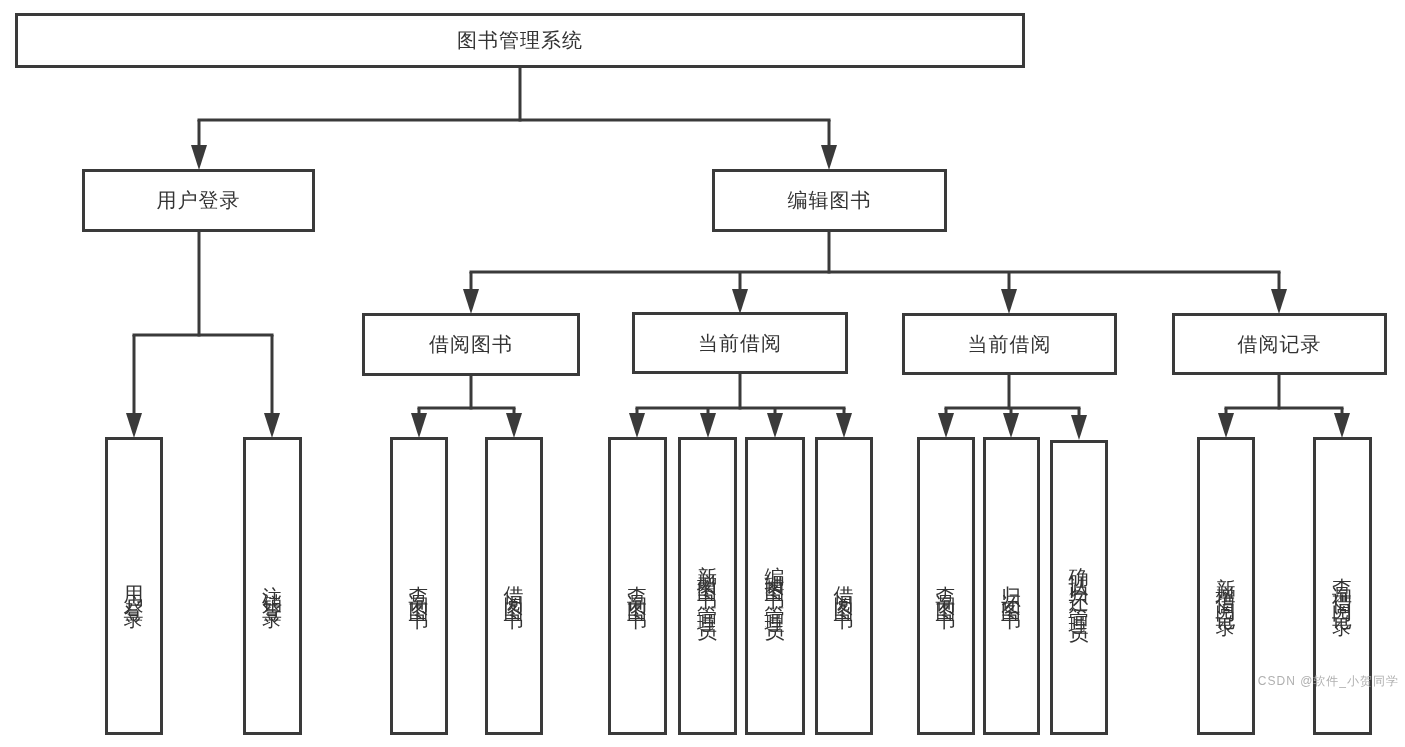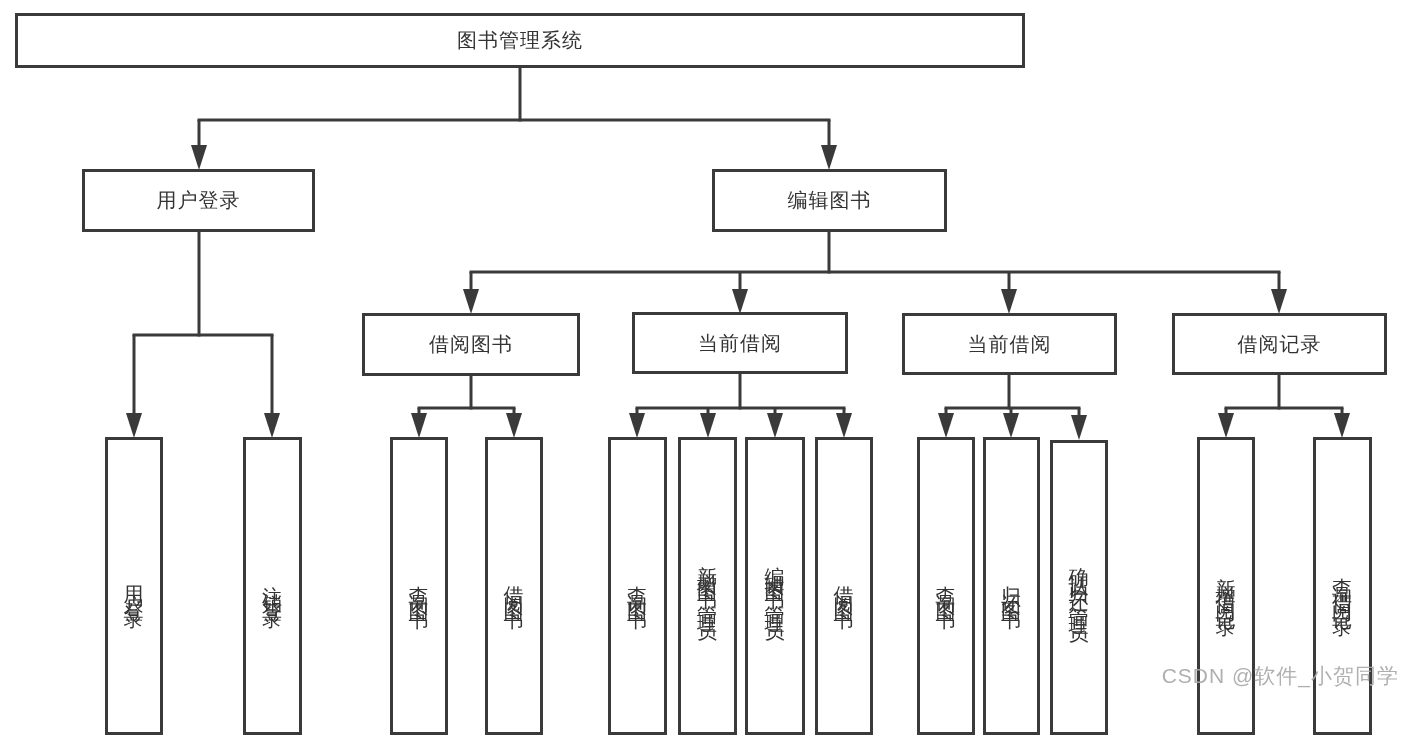--- a/index.html
+++ b/index.html
@@ -18,21 +18,21 @@
     font-size:20px;color:#333333;letter-spacing:1px;white-space:nowrap;
   }
   .leaf{top:437px;height:298px;}
   .vlbl{
     writing-mode:vertical-rl;text-orientation:mixed;
     font-size:20px;color:#333333;letter-spacing:8px;line-height:1;
     white-space:nowrap;
   }
   .watermark{
     position:absolute;right:6px;bottom:5px;z-index:2;
-    font-size:21px;color:#a9a9a9;letter-spacing:1px;opacity:0.92;
+    font-size:12px;color:#a9a9a9;letter-spacing:1px;opacity:0.92;
     white-space:nowrap;
     margin-left:16px;
   }
 </style>
 </head>
 <body>
 
 <div id="stage">
 
   <svg class="connectors" width="1405" height="747" viewBox="0 0 1405 747">

